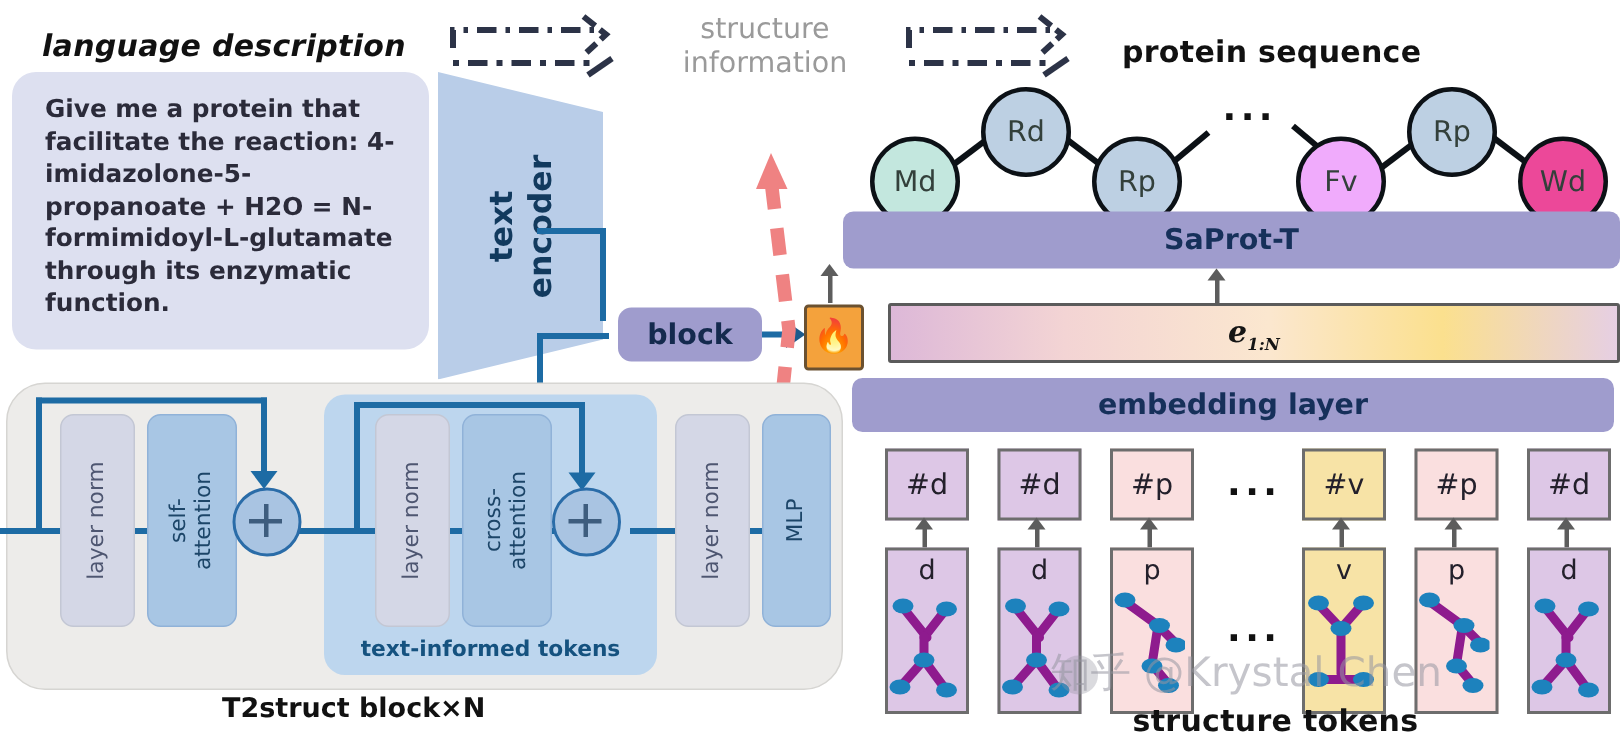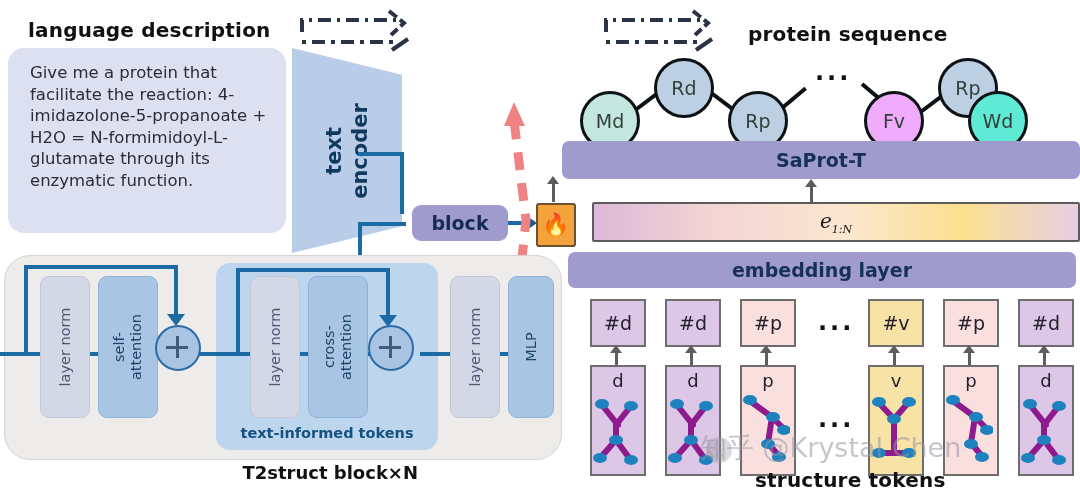--- a/index.html
+++ b/index.html
@@ -7,21 +7,21 @@
        font-family:"DejaVu Sans","Liberation Sans",sans-serif;}
   .abs{position:absolute;}
   .ctr{display:flex;align-items:center;justify-content:center;}
 
   
   .hdr{font-weight:bold;color:#111;font-size:20px;letter-spacing:.2px;}
   .hdr-grey{color:#9a9a9a;font-size:19px;line-height:23px;text-align:center;font-weight:400;}
 
   
   #lang-box{left:8px;top:48px;width:278px;height:185px;background:#dde0f0;
-            border-radius:16px;}
+            border-radius:16px;font-weight:bold;}
   #lang-text{position:absolute;left:22px;top:14px;width:240px;font-size:16.5px;
              line-height:21.5px;color:#2b2b3a;}
 
   
   #text-encoder{left:292px;top:48px;width:110px;height:205px;
       background:#b9cde8;
       clip-path:polygon(0% 0%,100% 13%,100% 87%,0% 100%);}
   #text-encoder .lbl{position:absolute;left:50%;top:50%;transform:translate(-50%,-50%) rotate(180deg);
       writing-mode:vertical-rl;font-size:21px;font-weight:bold;color:#123a5e;line-height:26px;
       text-align:center;}
@@ -30,21 +30,21 @@
   #proj{left:412px;top:205px;width:96px;height:36px;background:#9f9ccd;border-radius:9px;
         color:#142a4e;font-size:19px;font-weight:bold;}
 
   
   #flame{left:536px;top:203px;width:36px;height:40px;background:#f4a23c;
          border:2.5px solid #6b5130;border-radius:3px;font-size:22px;line-height:1;}
 
   
   #t2-outer{left:4px;top:255px;width:556px;height:203px;background:#edecea;
             border:1.5px solid #d6d5d2;border-radius:26px;}
-  #t2-label{left:148px;top:462px;width:270px;text-align:right;font-size:18px;font-weight:bold;color:#111;}
+  #t2-label{left:148px;top:462px;width:270px;text-align:left;font-size:18px;font-weight:bold;color:#111;}
 
   #ti-layer{left:216px;top:263px;width:222px;height:187px;background:#bdd6ee;border-radius:14px;}
   #ti-label{left:216px;top:425px;width:222px;text-align:center;font-size:14.5px;font-weight:bold;color:#15527f;}
 
   .modblock{border-radius:9px;border:1px solid #c3c7d4;position:absolute;top:276px;height:140px;}
   .modblock .ml{position:absolute;left:50%;top:50%;transform:translate(-50%,-50%) rotate(180deg);
       writing-mode:vertical-rl;font-size:14.5px;color:#4e5671;text-align:center;line-height:17px;
       white-space:nowrap;}
   .ln{background:#d4d7e6;}
   .at{background:#a8c6e4;border-color:#90b2d8;}
@@ -70,21 +70,21 @@
   .aa{position:absolute;width:54px;height:54px;border-radius:50%;border:3.5px solid #0c1116;
       font-size:19px;color:#33403b;}
   .bond{position:absolute;height:4px;background:#0c1116;transform-origin:left center;}
 
   .bar{position:absolute;border-radius:7px;background:#9f9ccd;color:#16305a;
        font-weight:bold;font-size:19px;}
   #embed-bar{left:568px;top:252px;width:508px;height:36px;}
   #saprot-bar{left:562px;top:141px;width:518px;height:38px;}
   #e-bar{left:592px;top:202px;width:484px;height:36px;border:2px solid #5b5b5b;border-radius:2px;
          background:linear-gradient(90deg,#ddb8d8 0%,#f3d4d4 24%,#fbe7cf 52%,#fbe08e 76%,#e6cfe3 100%);}
-  #e-bar .eq{font-style:italic;font-size:20px;color:#151515;font-weight:normal;font-family:"DejaVu Serif",serif;}
+  #e-bar .eq{font-style:italic;font-size:20px;color:#151515;font-weight:bold;font-family:"DejaVu Serif",serif;}
   #e-bar .eq sub{font-size:11px;font-style:italic;}
 
   .uparrow{position:absolute;width:3px;background:#5d5d5d;}
   .uphead{position:absolute;width:0;height:0;border-left:6px solid transparent;
           border-right:6px solid transparent;border-bottom:8px solid #5d5d5d;}
 
   
   .stok{position:absolute;width:52px;height:44px;border:2.5px solid #6d6d6d;}
   .stok span{font-size:19px;color:#23202b;}
   .sbox{position:absolute;width:52px;height:107px;border:2.5px solid #6d6d6d;}
@@ -100,23 +100,25 @@
 
   
   #wm{left:700px;top:430px;font-size:27px;color:rgba(150,150,160,.55);
       font-family:"DejaVu Sans",sans-serif;white-space:nowrap;}
   #wm-dot{left:706px;top:437px;width:26px;height:26px;border-radius:50%;
       background:rgba(150,150,160,.35);}
 </style>
 </head>
 <body>
 
-<div class="abs hdr" style="left:28px;top:18px;">language description</div>
+<div class="abs hdr" style="left:28px;top:18px;font-style:italic;">language description</div>
 
 <div class="abs hdr-grey" style="left:430px;top:8px;width:160px;">
+  <div>structure</div>
+  <div>information</div>
 </div>
 
 <div class="abs hdr" style="left:748px;top:22px;">protein sequence</div>
 
 <div class="abs" id="lang-box">
   <div id="lang-text">Give me a protein that facilitate the reaction: 4-imidazolone-5-propanoate + H2O = N-formimidoyl-L-glutamate through its enzymatic function.</div>
 </div>
 
 <svg class="abs" style="left:296px;top:6px;" width="130" height="46">
   <path d="M6 26 L6 14 L100 14" stroke="#2c3347" stroke-width="4" fill="none" stroke-dasharray="13 6 3 6" stroke-linecap="butt"></path>
@@ -208,21 +210,21 @@
 <div class="bond" style="left:862px;top:82px;width:40px;transform:rotate(40deg);"></div>
 <div class="bond" style="left:918px;top:112px;width:46px;transform:rotate(-37deg);"></div>
 <div class="bond" style="left:988px;top:84px;width:46px;transform:rotate(37deg);"></div>
 
 <div class="aa ctr" style="left:580px;top:91px;background:#c3e7de;">Md</div>
 <div class="aa ctr" style="left:654px;top:58px;background:#bdd0e3;">Rd</div>
 <div class="aa ctr" style="left:728px;top:91px;background:#bdd0e3;">Rp</div>
 <div class="abs dots" style="left:815px;top:58px;">...</div>
 <div class="aa ctr" style="left:864px;top:91px;background:#f0abfc;">Fv</div>
 <div class="aa ctr" style="left:938px;top:58px;background:#bdd0e3;">Rp</div>
-<div class="aa ctr" style="left:968px;top:91px;background:#5eead4;">Wd</div>
+<div class="aa ctr" style="left:1012px;top:91px;background:#ec4899;">Wd</div>
 
 <div class="abs bar ctr" id="saprot-bar">SaProt-T</div>
 
 <div class="abs uparrow" style="left:810px;top:185px;height:18px;"></div>
 <div class="abs uphead" style="left:805px;top:179px;"></div>
 
 <div class="abs ctr" id="e-bar">
   <span class="eq"><span>e</span><sub>1:N</sub></span>
 </div>
 

